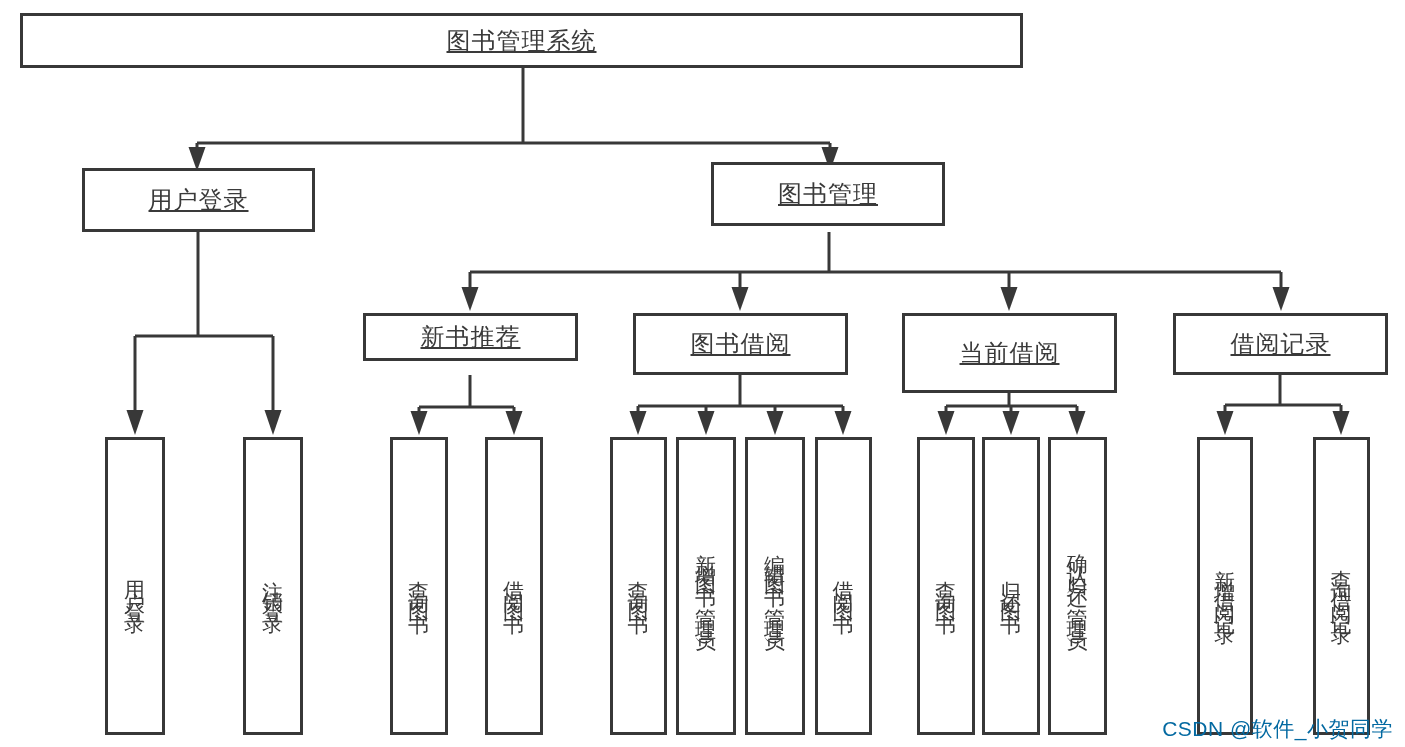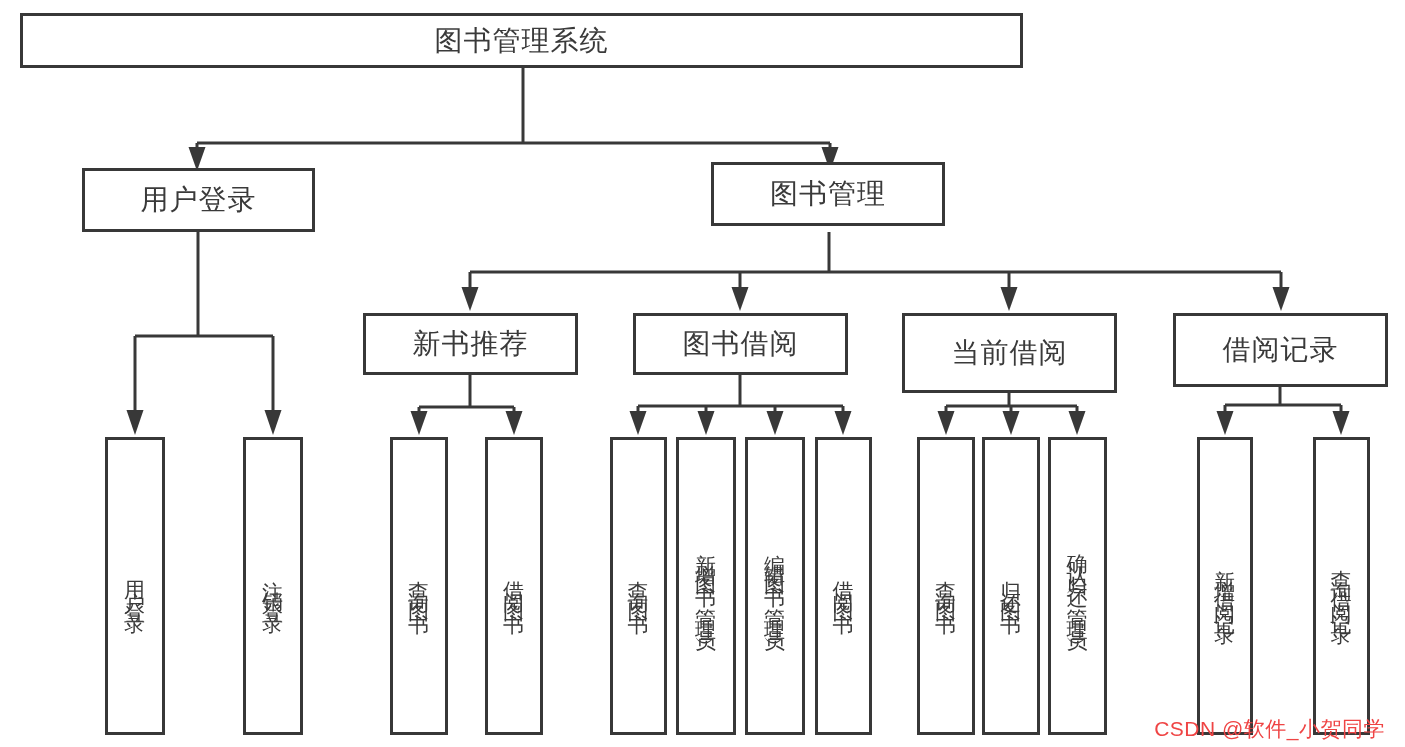--- a/index.html
+++ b/index.html
@@ -6,29 +6,29 @@
   body{font-family:"Liberation Sans","DejaVu Sans",sans-serif;}
   .canvas{
     position:relative;width:1405px;height:747px;background:#ffffff;overflow:hidden;
   }
   .wires{position:absolute;left:0;top:0;z-index:1;}
   .node{
     position:absolute;background:#ffffff;border:3px solid #383838;
     display:flex;align-items:center;justify-content:center;
     color:#3a3a3a;box-sizing:border-box;z-index:2;
   }
-  .h-label{font-size:28px;letter-spacing:1px;}
+  .h-label{font-size:24px;letter-spacing:1px;text-decoration:underline;}
   .leaf{z-index:2;}
   .v-label{
     writing-mode:vertical-rl;text-orientation:mixed;
     font-size:21px;letter-spacing:11px;line-height:1;color:#3a3a3a;
   }
   .watermark{
-    position:absolute;right:20px;bottom:4px;z-index:5;
-    color:#ef4444;font-size:21px;letter-spacing:0.5px;margin-left:16px;
+    position:absolute;right:12px;bottom:4px;z-index:5;
+    color:#0369a1;font-size:21px;letter-spacing:0.5px;margin-left:16px;
   }
 </style>
 </head>
 <body>
 
 <div class="canvas">
 
   <svg class="wires" width="1405" height="747" viewBox="0 0 1405 747">
     <g stroke="#383838" stroke-width="3" fill="none">
 
@@ -99,30 +99,30 @@
     <span class="h-label">图书管理系统</span>
   </div>
 
   <div class="node" style="left:82px;top:168px;width:233px;height:64px;">
     <span class="h-label">用户登录</span>
   </div>
   <div class="node" style="left:711px;top:162px;width:234px;height:64px;">
     <span class="h-label">图书管理</span>
   </div>
 
-  <div class="node" style="left:363px;top:313px;width:215px;height:62px;">
+  <div class="node" style="left:363px;top:313px;width:215px;height:48px;">
     <span class="h-label">新书推荐</span>
   </div>
   <div class="node" style="left:633px;top:313px;width:215px;height:62px;">
     <span class="h-label">图书借阅</span>
   </div>
   <div class="node" style="left:902px;top:313px;width:215px;height:80px;">
     <span class="h-label">当前借阅</span>
   </div>
-  <div class="node" style="left:1173px;top:313px;width:215px;height:74px;">
+  <div class="node" style="left:1173px;top:313px;width:215px;height:62px;">
     <span class="h-label">借阅记录</span>
   </div>
 
   <div class="node leaf" style="left:105px;top:437px;width:60px;height:298px;">
     <span class="v-label">用户登录</span>
   </div>
   <div class="node leaf" style="left:243px;top:437px;width:60px;height:298px;">
     <span class="v-label">注销登录</span>
   </div>
 

